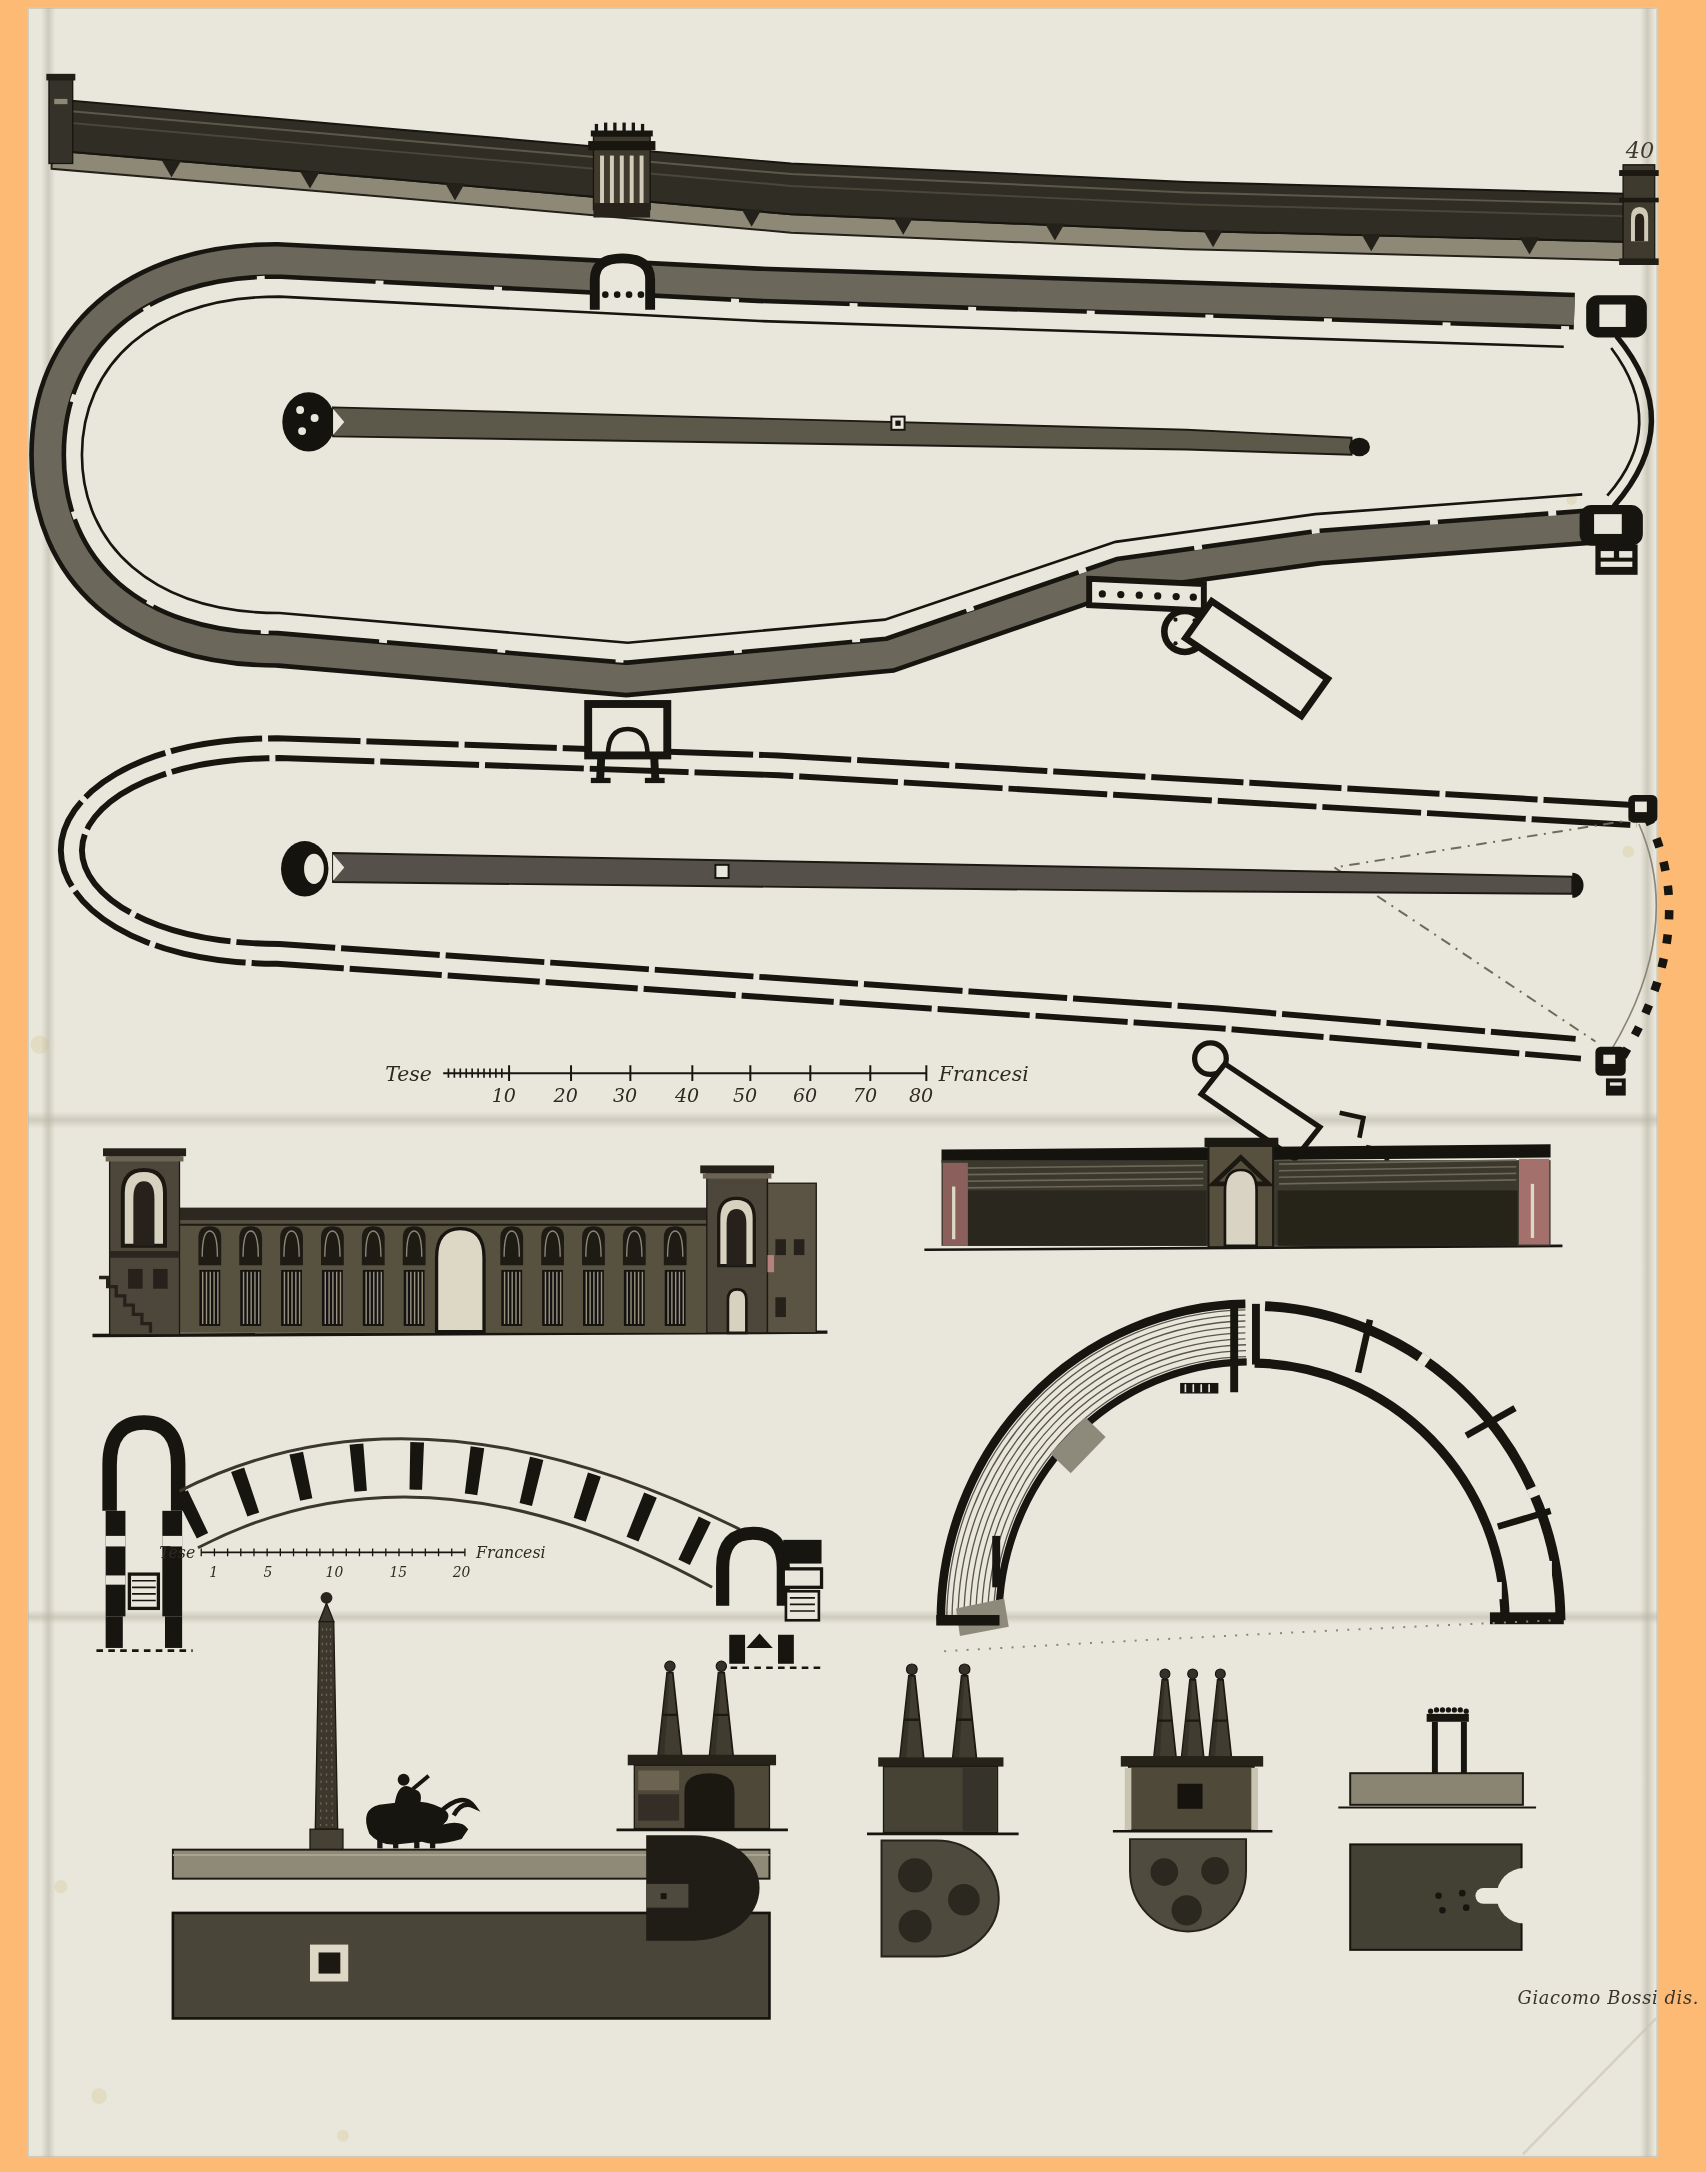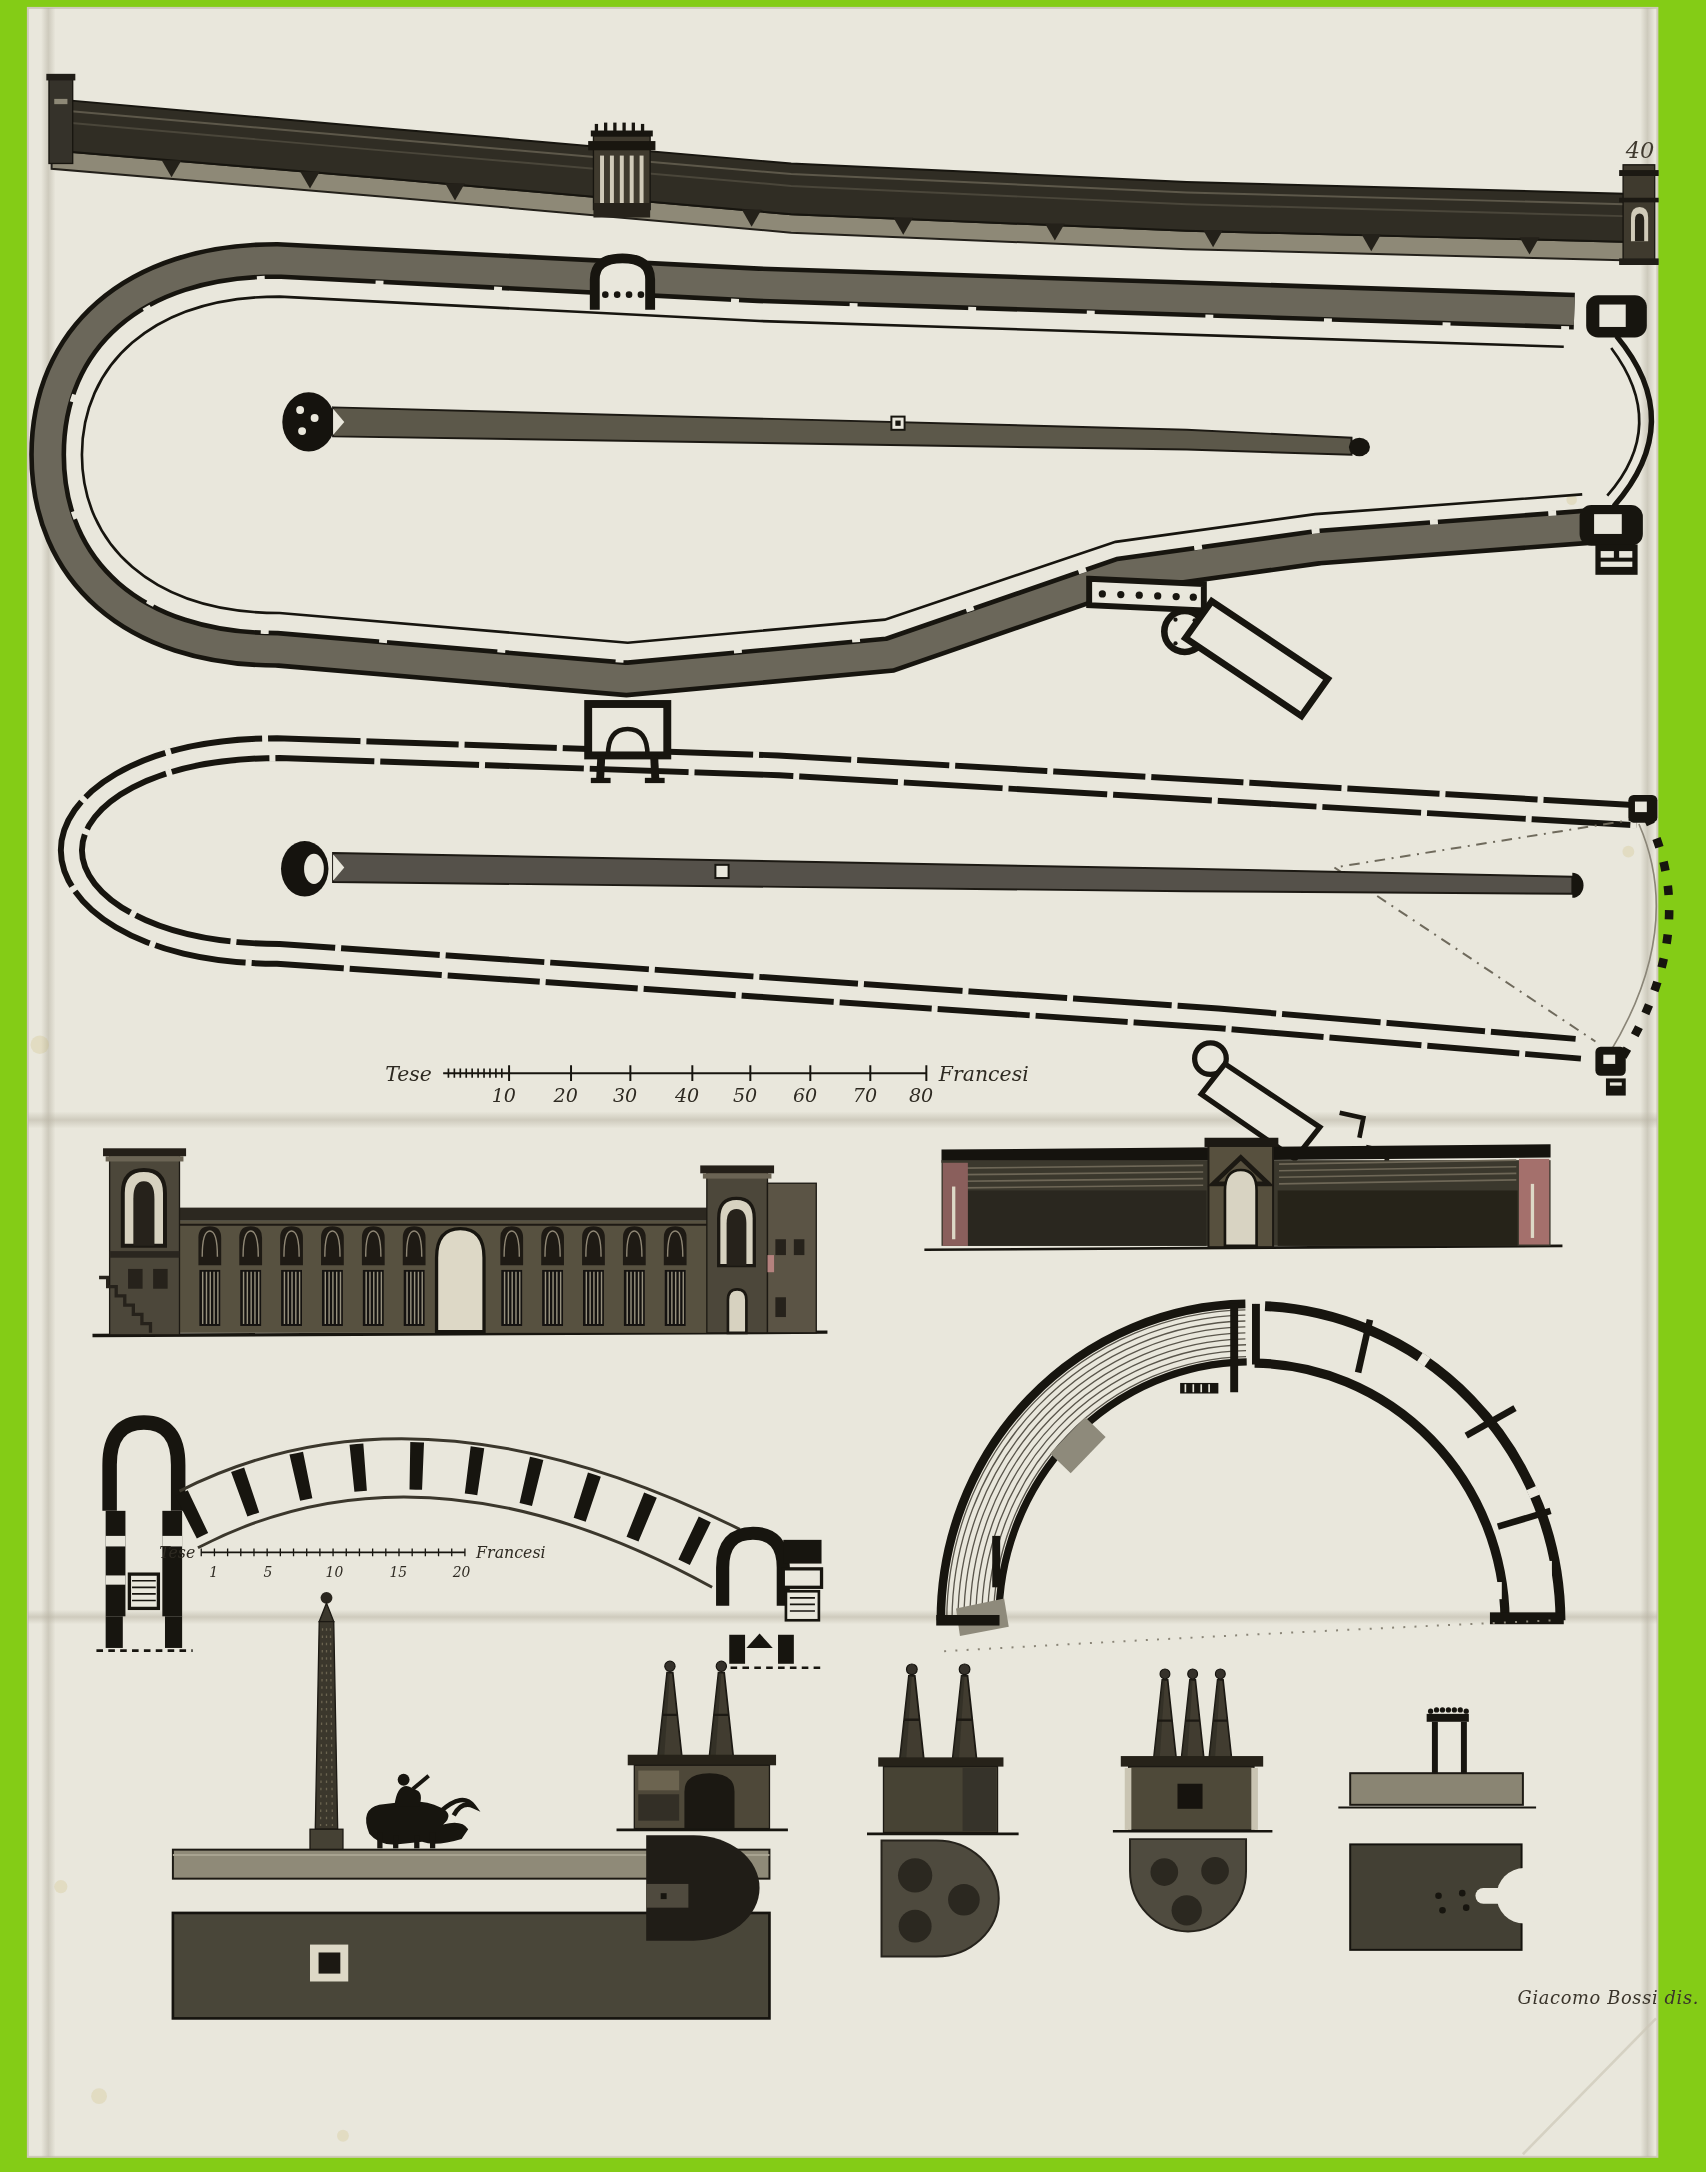--- a/index.html
+++ b/index.html
@@ -1,16 +1,16 @@
 <!DOCTYPE html>
 <html style="font-size:10.5px"><head>
 <meta charset="utf-8">
 <style>
   html,body{margin:0;padding:0;background:#f5f5f1;}
-  .stage{position:relative;width:1707px;height:2172px;background:#84cc16;overflow:hidden;
+  .stage{position:relative;width:1707px;height:2172px;background:#fdba74;overflow:hidden;
          font-family:"DejaVu Serif","Liberation Serif",serif;}
   svg{position:absolute;left:0;top:0;}
   text{fill:#2e2a22;}
   .lbl{font:italic 31px "DejaVu Serif","Liberation Serif",serif;}
   .num{font:italic 29px "DejaVu Serif","Liberation Serif",serif;}
   .lbl-sm{font:italic 24px "DejaVu Serif","Liberation Serif",serif;}
   .num-sm{font:italic 21px "DejaVu Serif","Liberation Serif",serif;}
   .sig{font:italic 27px "DejaVu Serif","Liberation Serif",serif;fill:#3a342a;letter-spacing:1px;}
   .pn{font:italic 34px "DejaVu Serif","Liberation Serif",serif;fill:#403a2f;}
 </style>

